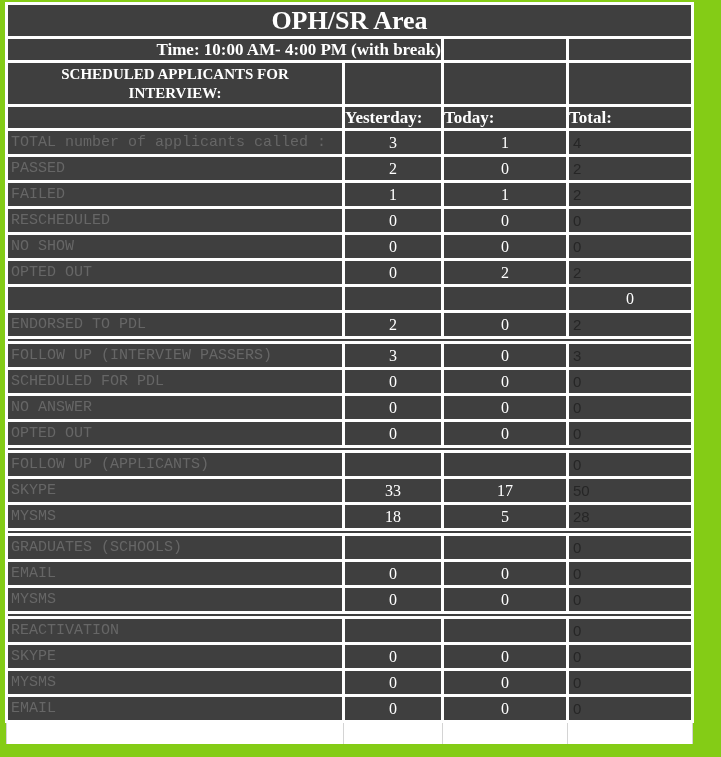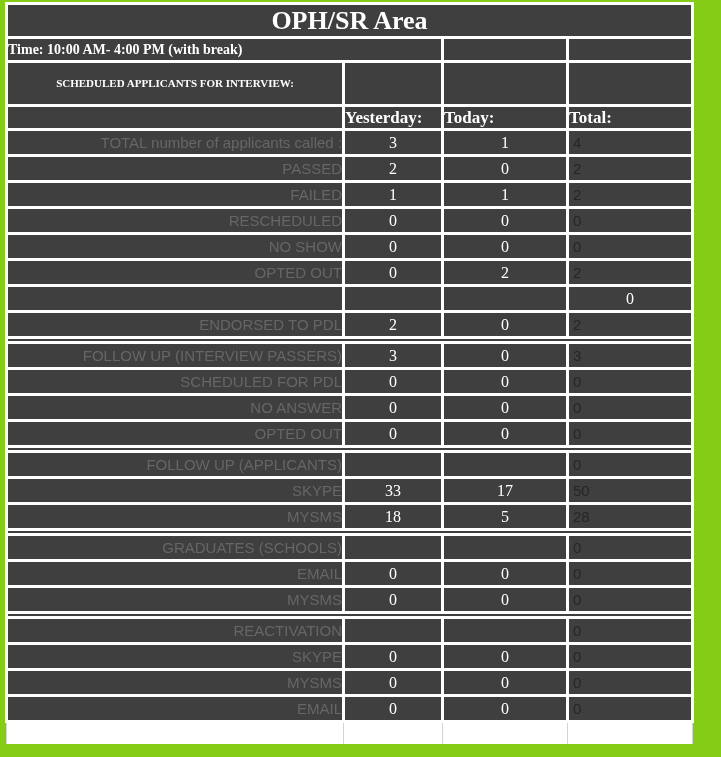--- a/index.html
+++ b/index.html
@@ -42,56 +42,56 @@
     height: 31px;
     text-align: center;
     vertical-align: middle;
     font-family: "Liberation Serif", serif;
     font-weight: bold;
     font-size: 26px;
     color: #ffffff;
   }
   td.time-cell {
     height: 21px;
-    text-align: left;
+    text-align: right;
     vertical-align: middle;
     font-family: "Liberation Serif", serif;
     font-weight: bold;
-    font-size: 14px;
+    font-size: 17px;
     color: #ffffff;
   }
   td.sched-cell {
     height: 41px;
     text-align: center;
     vertical-align: middle;
     font-family: "Liberation Serif", serif;
     font-weight: bold;
-    font-size: 11px;
+    font-size: 15px;
     color: #ffffff;
     white-space: normal;
   }
   td.sched-cell span {
     display: inline-block;
     max-width: 280px;
     line-height: 1.25;
   }
   td.colhead-cell {
     height: 21px;
     vertical-align: middle;
     font-family: "Liberation Serif", serif;
     font-weight: bold;
     font-size: 17px;
     color: #ffffff;
   }
   td.label-cell {
     height: 23px;
     vertical-align: middle;
-    text-align: right;
+    text-align: left;
     padding-left: 3px;
-    font-family: Liberation Sans, sans-serif;
+    font-family: Liberation Mono, monospace;
     font-size: 15px;
     color: #666666;
   }
   td.val-cell {
     height: 23px;
     text-align: center;
     vertical-align: middle;
     font-family: "Liberation Serif", serif;
     font-size: 16px;
     color: #ffffff;

